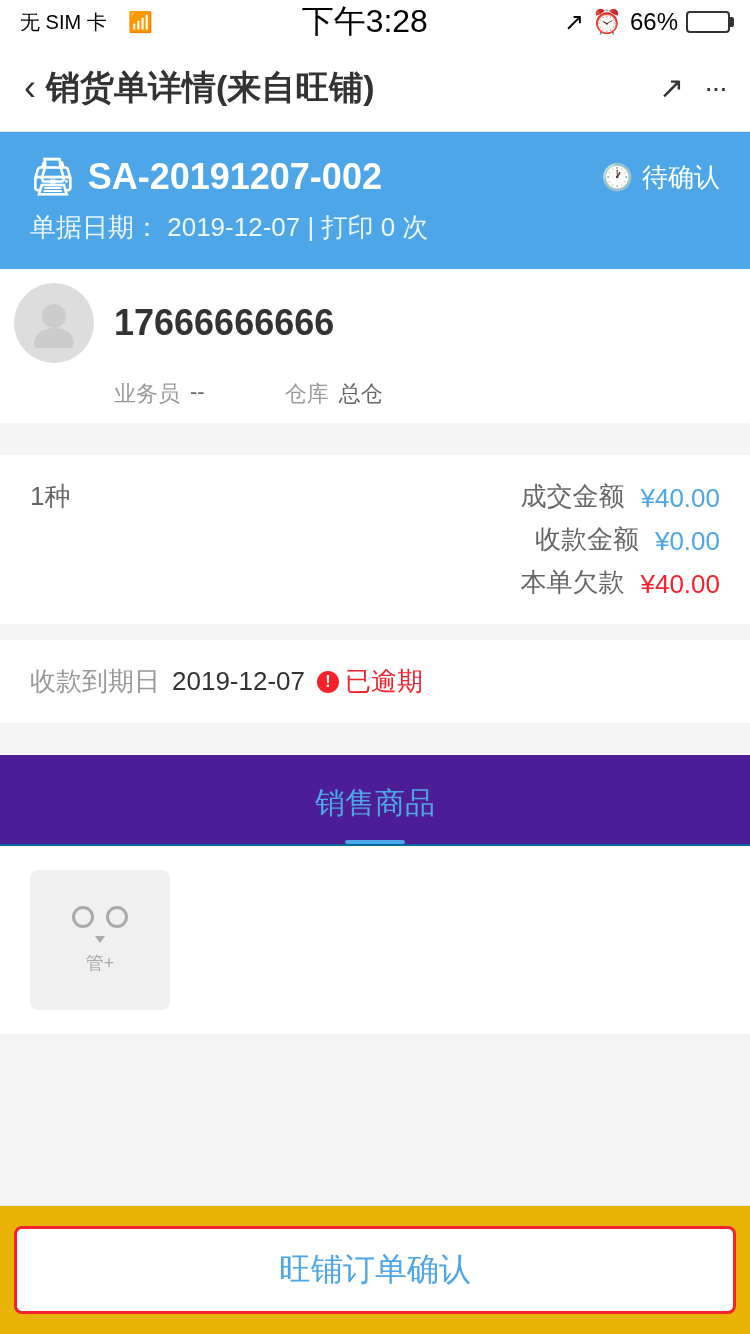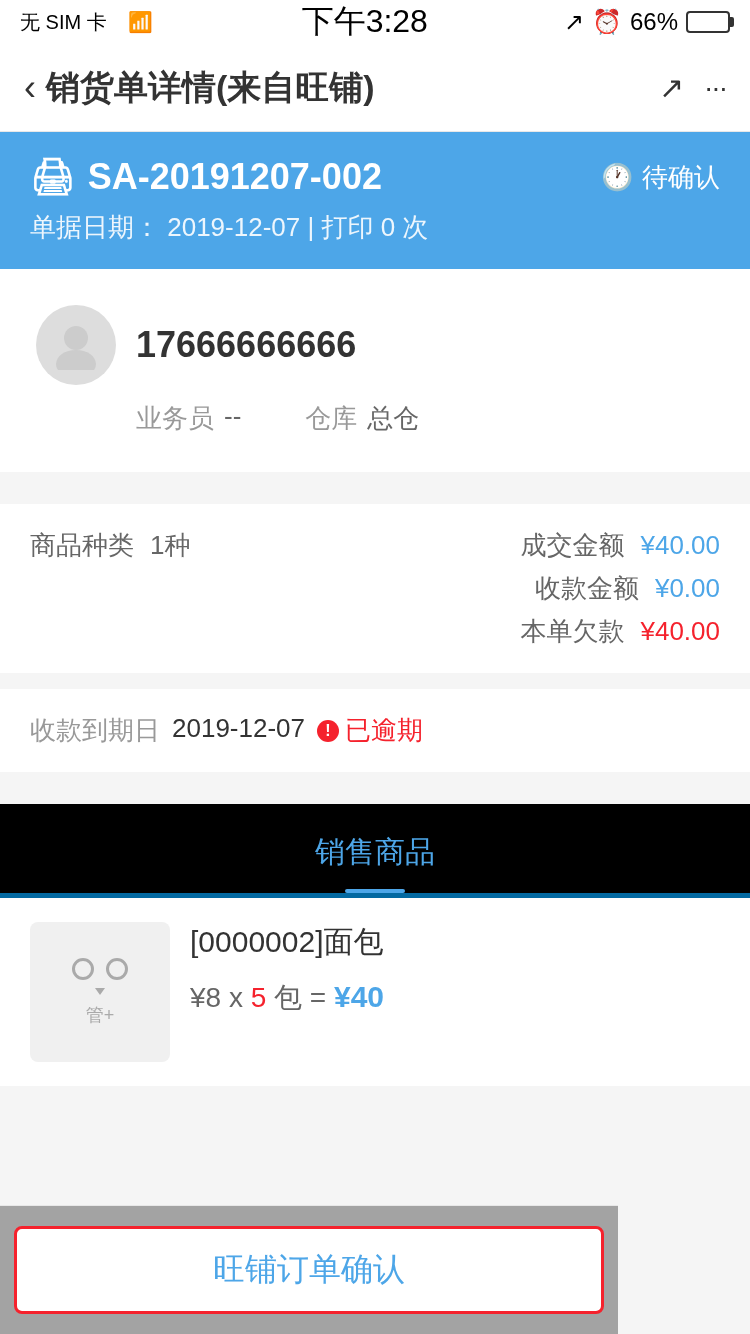--- a/index.html
+++ b/index.html
@@ -132,21 +132,21 @@
       font-size: 26px;
     }
     .order-date {
       font-size: 26px;
       color: rgba(255,255,255,0.9);
     }
 
     
     .customer-card {
       background: #fff;
-      padding: 36px;
+      padding: 14px;
       margin-bottom: 16px;
     }
     .customer-top {
       display: flex;
       align-items: center;
       gap: 20px;
       margin-bottom: 16px;
     }
     .customer-avatar {
       width: 80px;
@@ -167,22 +167,22 @@
     .customer-info {
       padding-left: 100px;
     }
     .customer-name {
       font-size: 28px;
       color: #666;
       margin-bottom: 12px;
     }
     .customer-meta {
       display: flex;
-      gap: 64px;
-      font-size: 26px;
+      gap: 80px;
+      font-size: 22px;
       color: #666;
     }
     .customer-meta-item {
       display: flex;
       gap: 10px;
     }
     .customer-meta-label {
       color: #999;
     }
 
@@ -218,42 +218,42 @@
       min-width: 120px;
     }
     .summary-right {
       display: flex;
       flex-direction: column;
       align-items: flex-end;
       gap: 8px;
     }
     .summary-amount-row {
       display: flex;
-      align-items: center;
+      align-items: flex-end;
       gap: 16px;
       font-size: 26px;
     }
     .amount-label {
       color: #666;
     }
     .amount-value {
       color: #4da6e8;
       font-weight: 500;
     }
     .amount-value-red {
       color: #f5222d;
       font-weight: 500;
     }
 
     
     .due-date-card {
       background: #fff;
       padding: 24px 30px;
       display: flex;
-      align-items: flex-start;
+      align-items: center;
       gap: 12px;
       font-size: 26px;
       color: #666;
       margin-bottom: 16px;
     }
     .due-date-label {
       color: #999;
     }
     .due-date-value {
       color: #333;
@@ -273,23 +273,23 @@
       display: flex;
       align-items: center;
       justify-content: center;
       color: #fff;
       font-size: 16px;
       font-weight: 700;
     }
 
     
     .tabs {
-      background: #000000;
-      display: flex;
-      border-bottom: 5px solid #0369a1;
+      background: #4c1d95;
+      display: flex;
+      border-bottom: 2px solid #0369a1;
     }
     .tab {
       flex: 1;
       text-align: center;
       padding: 28px 0 20px;
       font-size: 30px;
       color: #999;
       cursor: pointer;
       position: relative;
     }
@@ -386,22 +386,22 @@
     .content-area {
       background: #f5f5f5;
       min-height: 200px;
     }
 
     
     .bottom-btn-area {
       position: fixed;
       bottom: 0;
       left: 0;
-      width: 618px;
-      background: #a3a3a3;
+      width: 750px;
+      background: #eab308;
       padding: 20px 14px;
       border-top: 1px solid #e8e8e8;
     }
     .confirm-btn {
       width: 100%;
       height: 88px;
       border: 3px solid #f5222d;
       background: #fff;
       border-radius: 8px;
       font-size: 32px;
@@ -479,21 +479,20 @@
     </div>
   </div>
 </div>
 
 <div class="divider"></div>
 
 <div class="summary-card">
   <div class="summary-row">
     <div class="summary-left">
       <div class="summary-item">
-        <span class="summary-item-label">商品种类</span>
         <span>1种</span>
       </div>
     </div>
     <div class="summary-right">
       <div class="summary-amount-row">
         <span class="amount-label">成交金额</span>
         <span class="amount-value">¥40.00</span>
       </div>
       <div class="summary-amount-row">
         <span class="amount-label">收款金额</span>
@@ -529,31 +528,20 @@
     <div class="product-image">
       <div class="product-image-placeholder">
         <div class="owl-eyes">
           <div class="owl-eye"></div>
           <div class="owl-eye"></div>
         </div>
         <div class="owl-beak"></div>
         <div class="owl-label">管+</div>
       </div>
     </div>
-    <div class="product-details">
-      <div class="product-name">[0000002]面包</div>
-      <div class="product-price-row">
-        <span>¥8</span>
-        <span> x </span>
-        <span class="product-qty">5</span>
-        <span>包</span>
-        <span> = </span>
-        <span class="product-price-highlight">¥40</span>
-      </div>
-    </div>
   </div>
 </div>
 
 <div class="content-area" style="height: 260px;"></div>
 
 <div class="bottom-btn-area">
   <button class="confirm-btn">旺铺订单确认</button>
 </div>
 
 </body></html>

